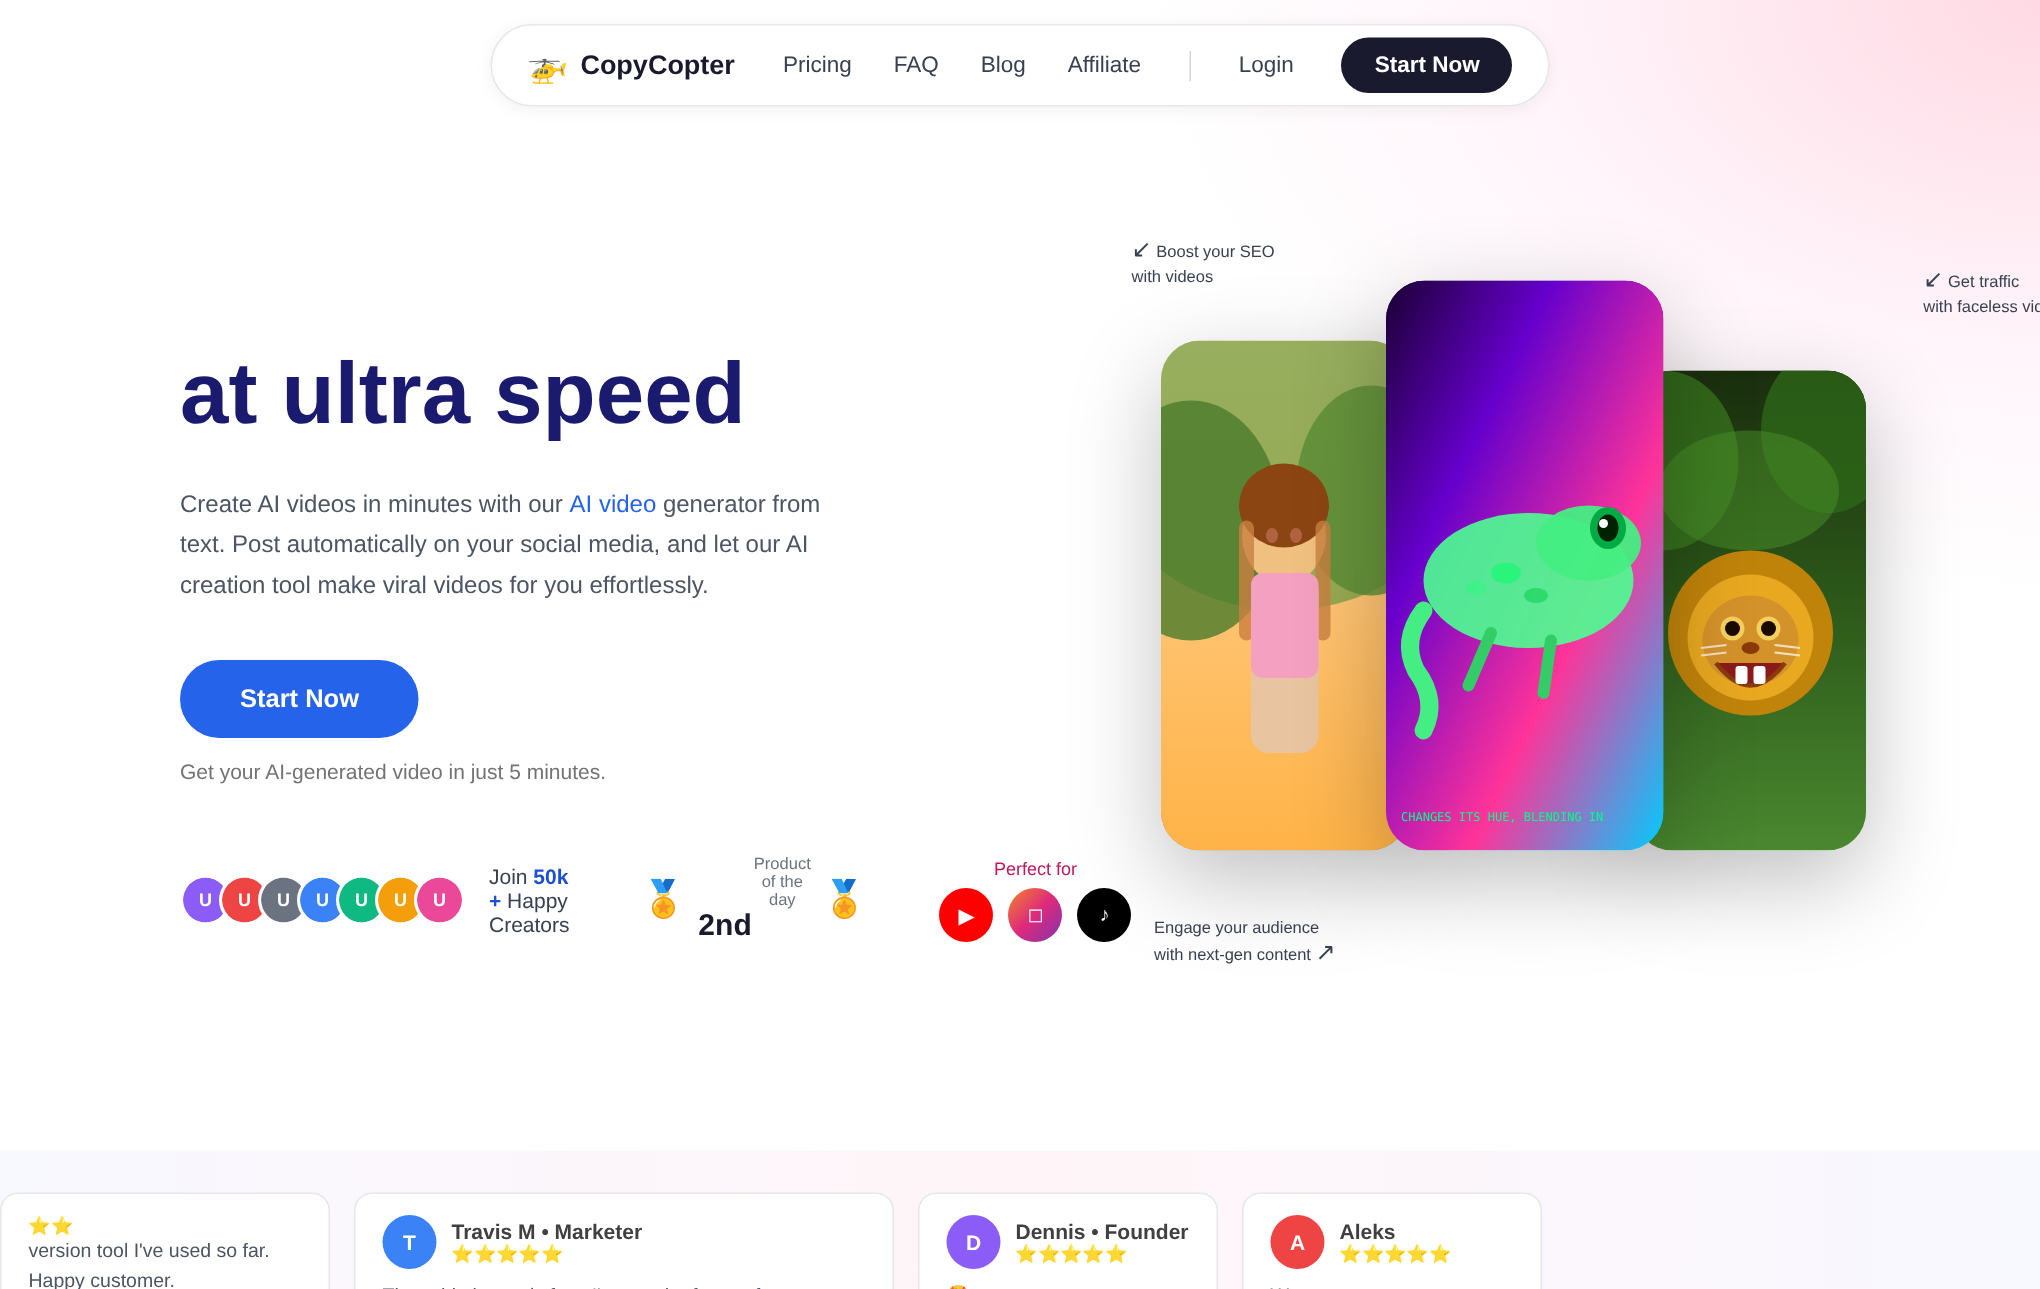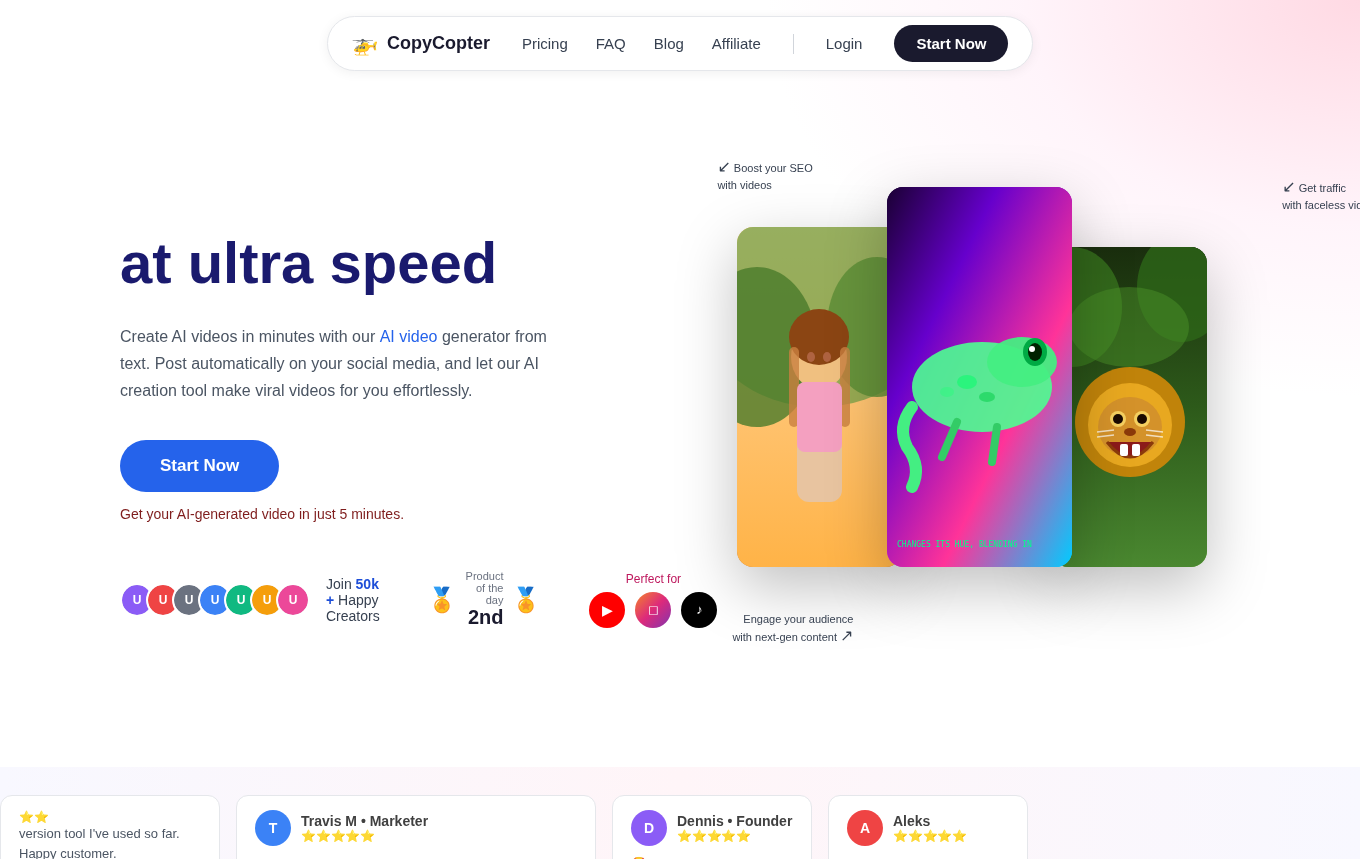--- a/index.html
+++ b/index.html
@@ -121,21 +121,21 @@
       padding: 16px 40px;
       font-size: 17px;
       font-weight: 600;
       cursor: pointer;
       font-family: inherit;
       display: inline-block;
     }
     .hero-sub-link {
       display: block;
       margin-top: 14px;
-      color: #7f1d1d;
+      color: #737373;
       font-size: 14px;
       text-decoration: none;
       cursor: pointer;
     }
     .hero-social-proof {
       display: flex;
       align-items: center;
       gap: 16px;
       margin-top: 48px;
     }
@@ -171,29 +171,29 @@
     .proof-text strong { color: #1d4ed8; }
 
     .product-day {
       display: flex;
       align-items: center;
       gap: 8px;
       margin-left: 32px;
     }
     .laurel { font-size: 24px; color: #d97706; }
     .product-day-text {
-      text-align: right;
+      text-align: center;
       font-size: 11px;
       color: #6b7280;
+      margin-left: 37px;
     }
     .product-day-rank {
       font-size: 20px;
       font-weight: 700;
       color: #1a1a2e;
-      text-align: right;
     }
 
     .perfect-for {
       margin-left: 32px;
     }
     .perfect-label {
       font-size: 12px;
       color: #be185d;
       text-align: center;
       margin-bottom: 6px;
@@ -226,21 +226,21 @@
     }
 
     
     .hero-right {
       flex: 1;
       position: relative;
       height: 580px;
     }
     .phone-card {
       position: absolute;
-      border-radius: 16px;
+      border-radius: 26px;
       overflow: hidden;
       box-shadow: 0 20px 60px rgba(0,0,0,0.25);
     }
     .phone-card-left {
       width: 165px;
       height: 340px;
       left: 20px;
       top: 80px;
     }
     .phone-card-center {
@@ -295,21 +295,20 @@
       top: 10px;
       left: 0px;
     }
     .ann-traffic {
       top: 30px;
       right: -100px;
     }
     .ann-engage {
       bottom: 60px;
       left: 10px;
-      text-align: right;
     }
 
     
     .reviews-section {
       position: relative;
       z-index: 1;
       background: linear-gradient(to right, #f8f8ff, #fff5f8, #f8f8ff);
       padding: 20px 0;
       overflow: hidden;
     }

